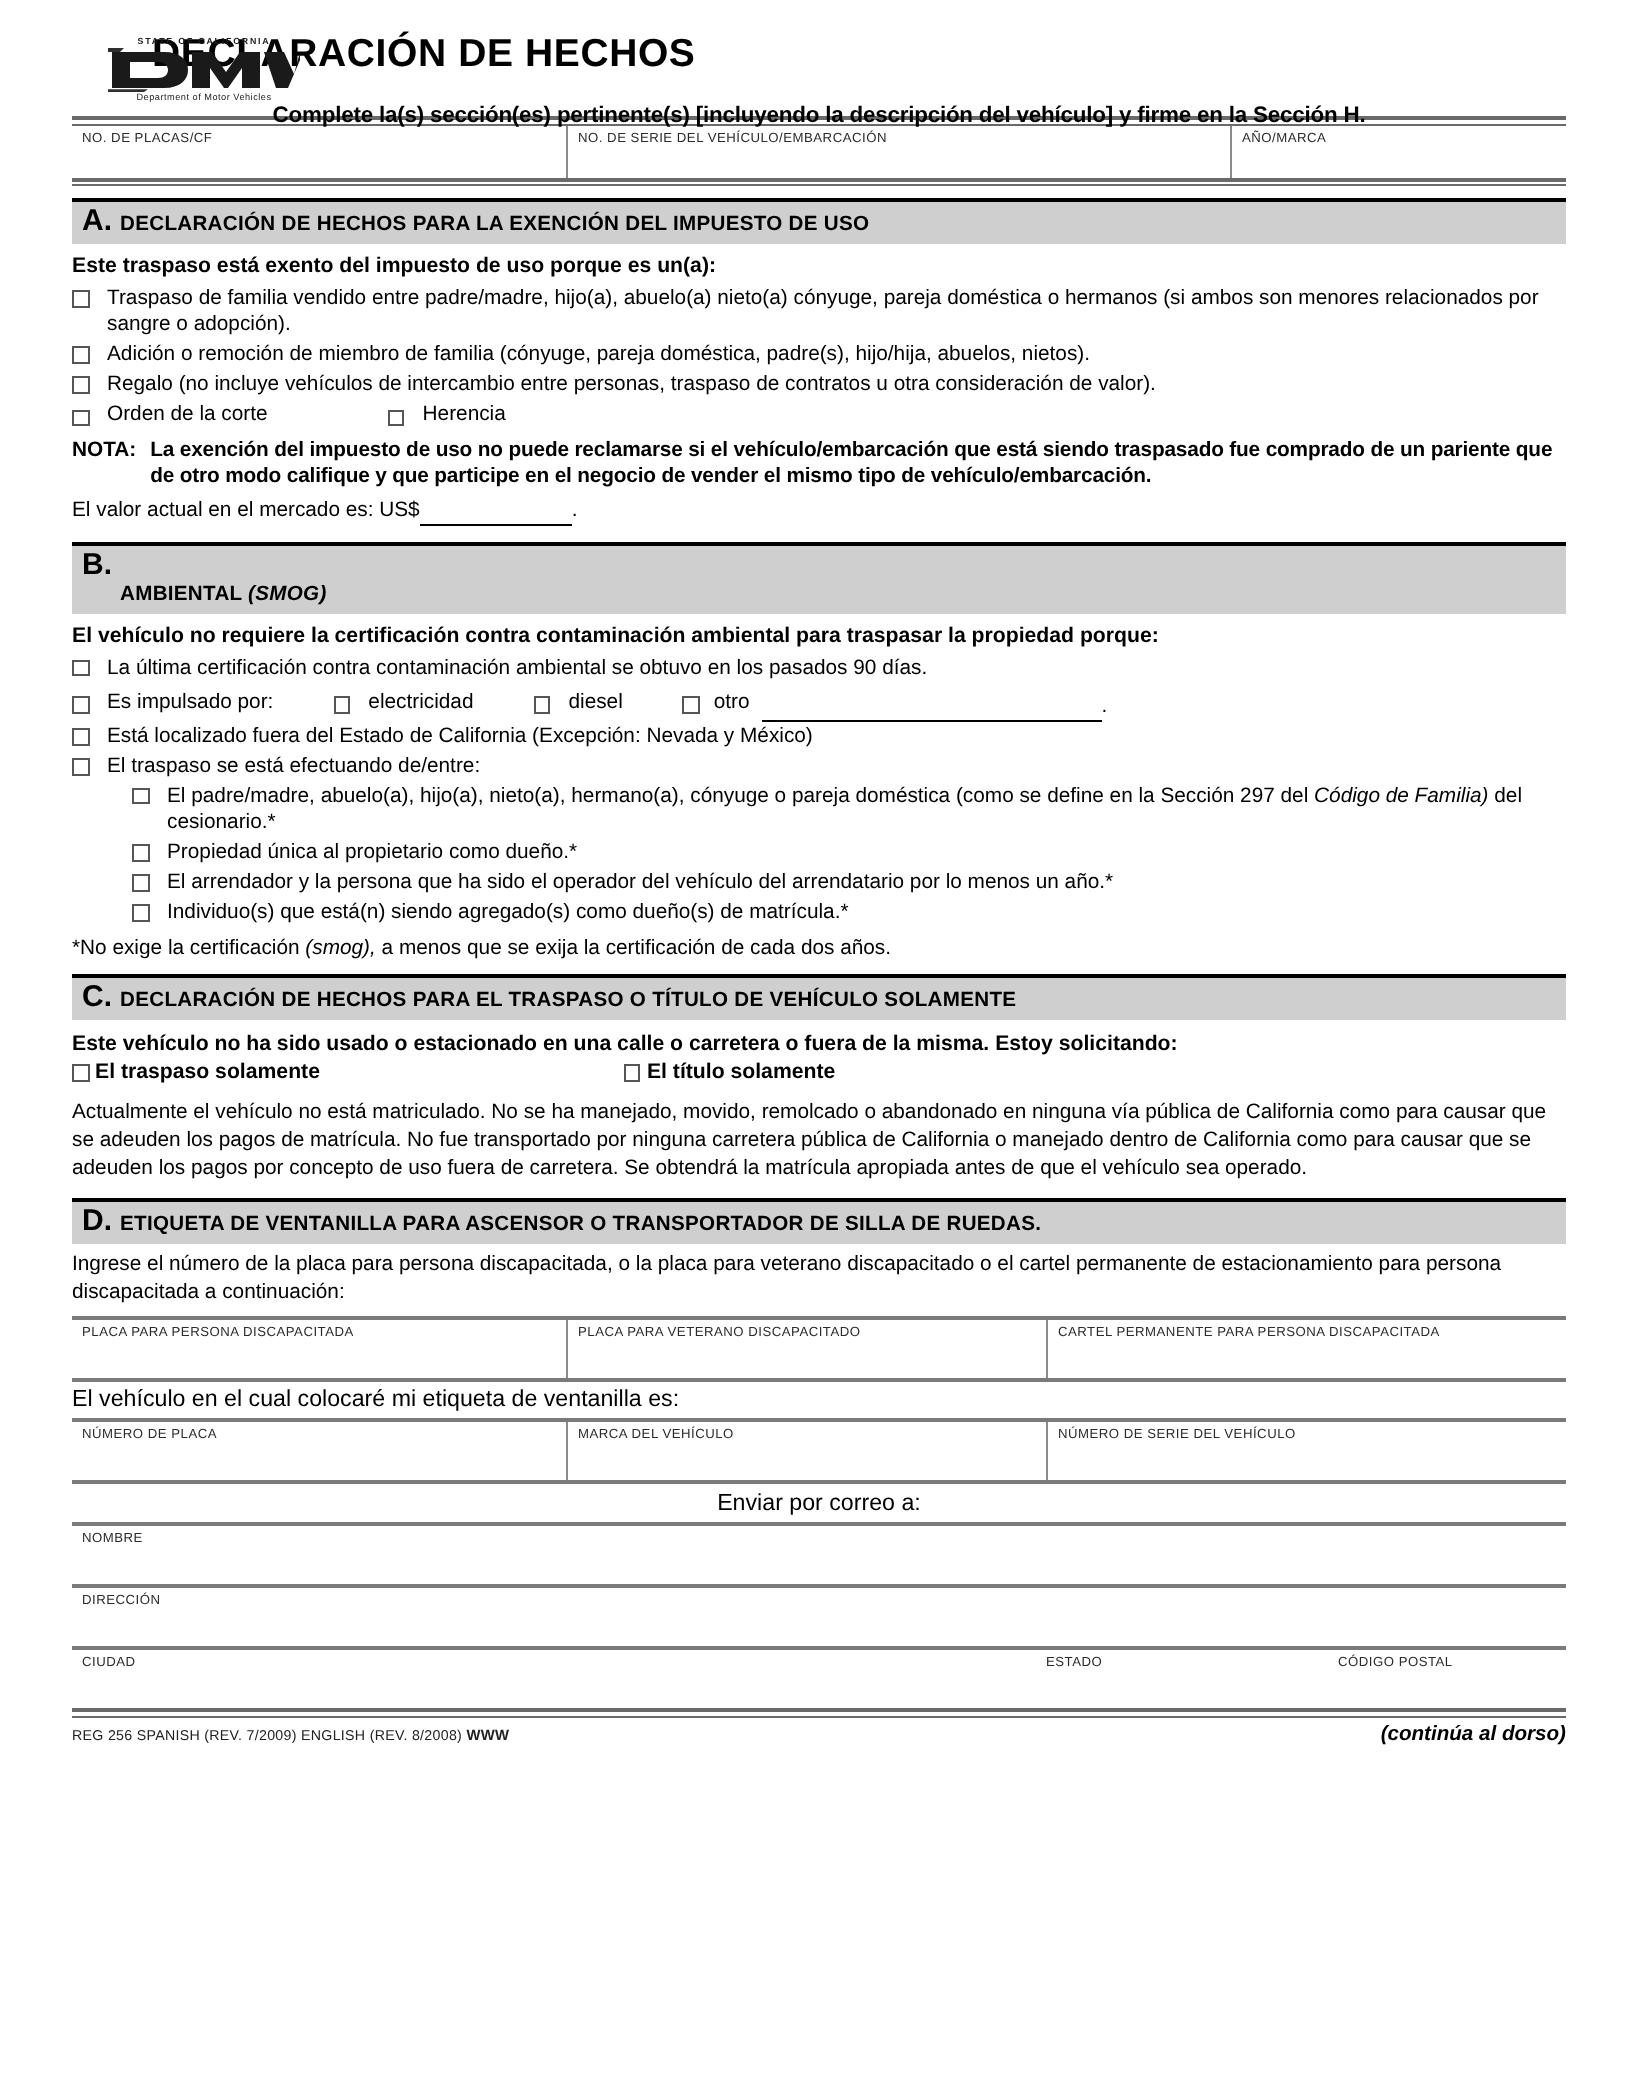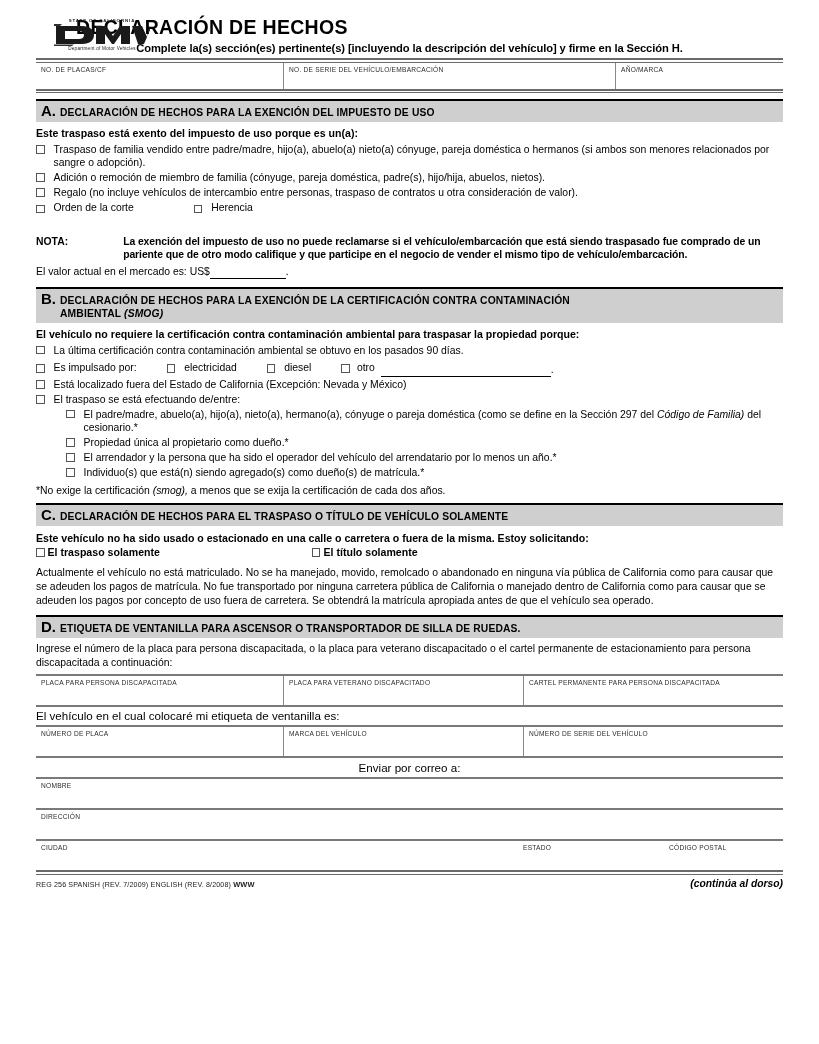--- a/index.html
+++ b/index.html
@@ -68,21 +68,21 @@
     font-weight: bold;
     letter-spacing: 0.3px;
     line-height: 22px;
     padding-left: 40px;
   }
   .title-sub {
     text-align: center;
     font-size: 11.2px;
     font-weight: bold;
     line-height: 14px;
-    margin-top: 3px;
+    margin-top: 13px;
     letter-spacing: -0.1px;
   }
 
   
   .rule-thick {
     border-top: 2.5px solid #6a6a6a;
     border-bottom: 1px solid #6a6a6a;
     height: 1.5px;
     font-size: 0;
     line-height: 0;
@@ -177,23 +177,22 @@
   .cb-text .it { font-style: italic; }
 
   .inline-group { display: flex; align-items: center; }
   .inline-group .cb-text { flex: 0 0 auto; }
 
   .gap-60 { width: 60px; }
   .gap-30 { width: 30px; }
 
   .note-row {
     display: flex;
-    margin-top: 20px;
+    margin-top: 4px;
     margin-bottom: 2px;
-    gap: 48px;
   }
   .note-label {
     font-size: 10.4px;
     font-weight: bold;
     flex: 0 0 auto;
     margin-right: 7px;
     line-height: 13.6px;
   }
   .note-body {
     font-size: 10.4px;
@@ -403,21 +402,21 @@
 
   <div class="market-line">
     <span>El valor actual en el mercado es: US$</span><span class="ul-blank"></span><span>.</span>
   </div>
 
   <div style="height:8px"></div>
   <div class="rule-black"></div>
   <div class="band">
     <span class="band-letter">B.</span>
     <span class="band-title">
-      <span>DECLARACIÓN DE HECHOS PARA LA EXENCIÓN DE LA CERTIFICACIÓN CONTRA CONTAMINACIÓN</span><br>
+      <br>
       <span>AMBIENTAL </span><span class="it">(SMOG)</span>
     </span>
   </div>
 
   <div class="lead">El vehículo no requiere la certificación contra contaminación ambiental para traspasar la propiedad porque:</div>
 
   <div class="cb-row">
     <span class="cb"></span>
     <span class="cb-text">La última certificación contra contaminación ambiental se obtuvo en los pasados 90 días.</span>
   </div>

